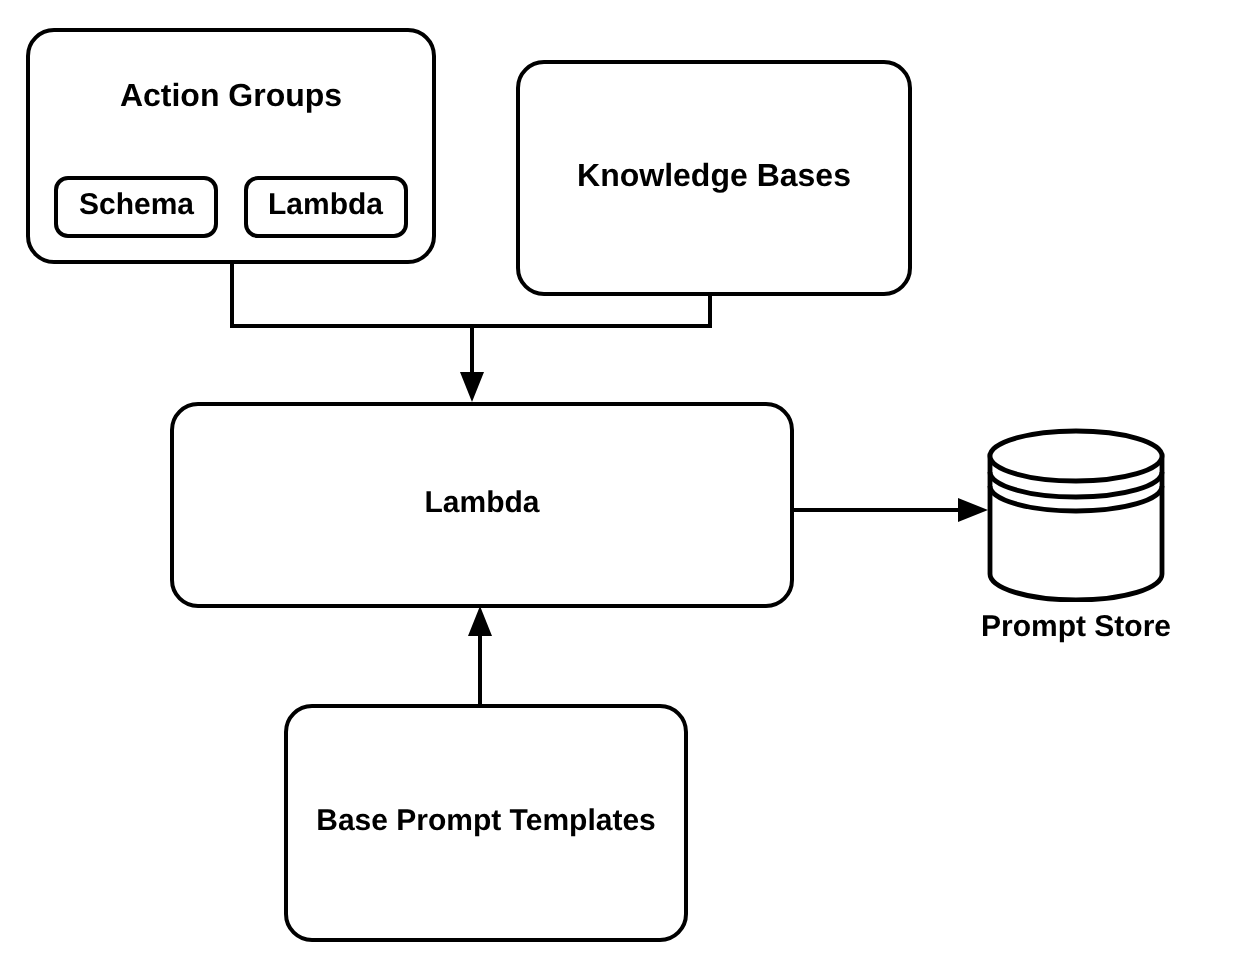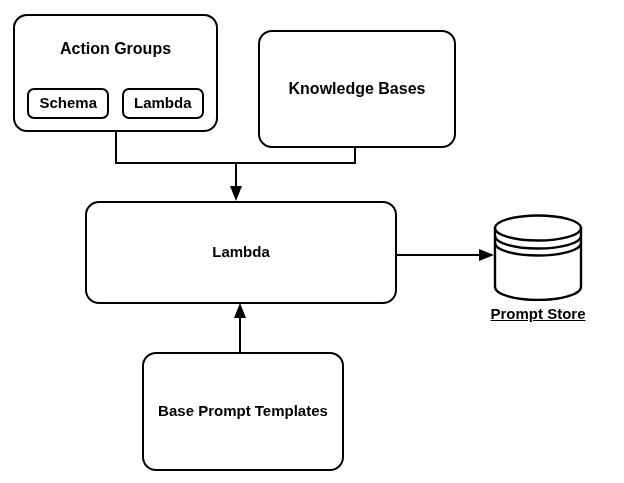--- a/index.html
+++ b/index.html
@@ -124,21 +124,20 @@
   #prompt-store-label {
     position: absolute;
     left: 468px;
     top: 305px;
     width: 140px;
     text-align: center;
     font-size: 15px;
     font-weight: bold;
     color: #000000;
     white-space: nowrap;
-    text-decoration: underline;
   }
   .cyl {
     fill: #ffffff;
     stroke: #000000;
     stroke-width: 2.4;
   }
   .cyl-line {
     fill: none;
     stroke: #000000;
     stroke-width: 2.4;

